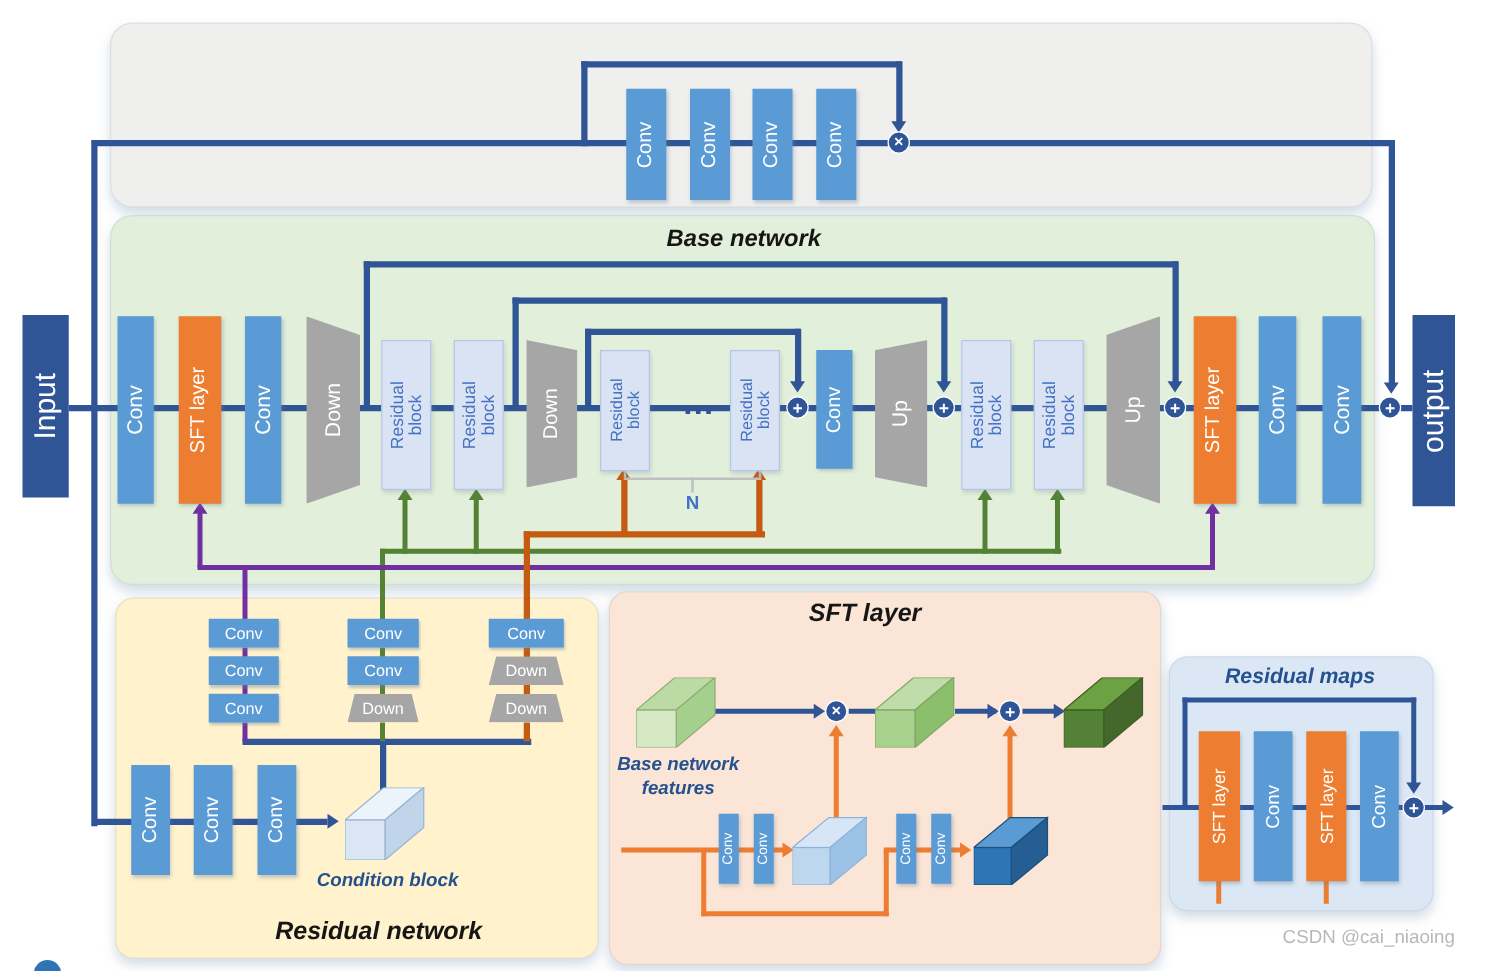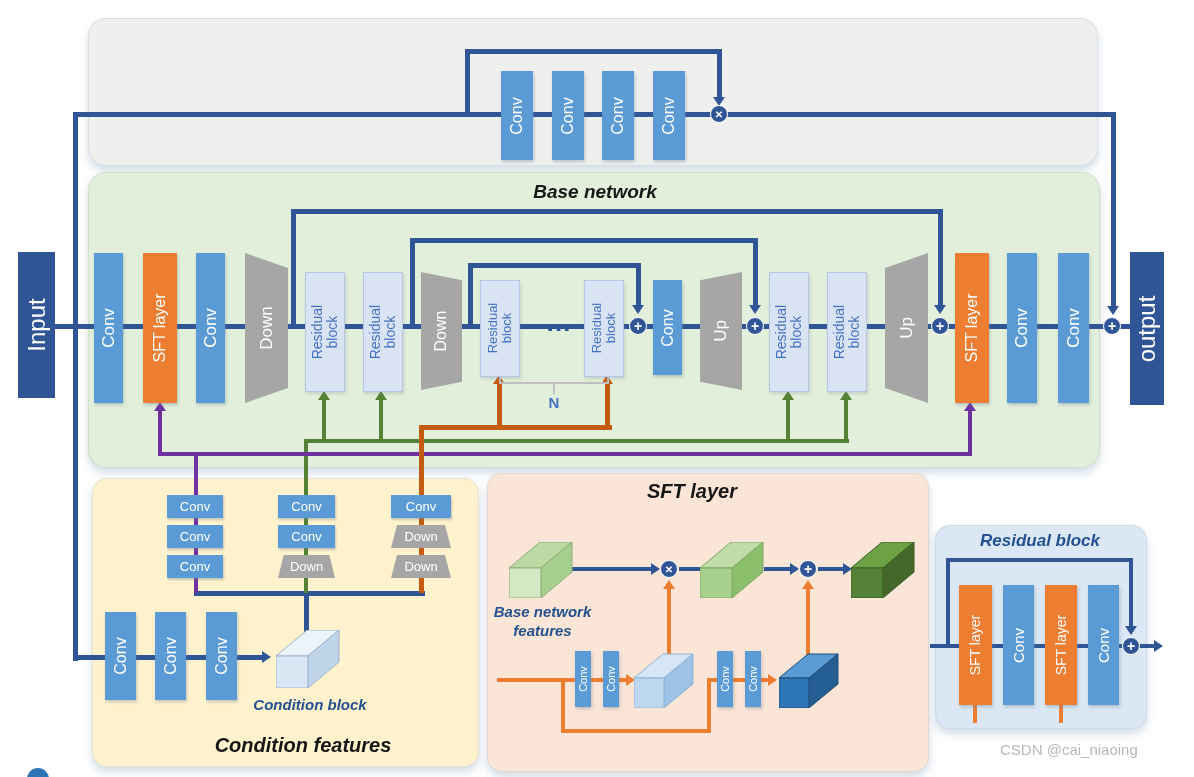--- a/index.html
+++ b/index.html
@@ -46,38 +46,38 @@
         border:1px solid #fff;box-sizing:border-box;font-weight:bold;}
   .sm{position:absolute;z-index:3;display:flex;align-items:center;justify-content:center;
       color:#fff;font-size:13px;}
   .sm.blue{background:var(--conv_blue);box-shadow:1px 2px 2px rgba(110,130,150,.4);}
   .sm.grayb{background:var(--gray_block);clip-path:polygon(10% 0,90% 0,100% 100%,0 100%);}
   .cub{position:absolute;z-index:3;}
   .io{position:absolute;z-index:3;background:var(--navy);color:#fff;display:flex;
       align-items:center;justify-content:center;}
   .lbl{position:absolute;z-index:3;text-align:center;font-weight:bold;font-style:italic;
        color:var(--label_navy);}
-  .wm{position:absolute;z-index:5;color:var(--watermark_gray);font-size:15px;text-align:left;}
+  .wm{position:absolute;z-index:5;color:var(--watermark_gray);font-size:15px;text-align:center;}
   .dot{position:absolute;z-index:5;width:22px;height:22px;border-radius:50%;background:var(--dot_blue);}
 </style>
 </head>
 <body>
 
 <div id="canvas">
 
   <div class="box gray" style="left:88px;top:18px;width:1008px;height:146px;"></div>
   <div class="box green" style="left:88px;top:172px;width:1010px;height:294px;"></div>
   <div class="box yellow" style="left:92px;top:478px;width:385px;height:287px;border-radius:15px;"></div>
   <div class="box peach" style="left:487px;top:473px;width:440px;height:297px;border-radius:15px;"></div>
   <div class="box lblue" style="left:935px;top:525px;width:210px;height:202px;border-radius:15px;"></div>
 
   <div class="title" style="left:445px;top:181px;width:300px;font-size:19px;">Base network</div>
-  <div class="title" style="left:153px;top:734px;width:300px;font-size:20px;">Condition features</div>
+  <div class="title" style="left:153px;top:734px;width:300px;font-size:20px;">Residual network</div>
   <div class="title" style="left:557px;top:480px;width:270px;font-size:20px;">SFT layer</div>
-  <div class="title navy" style="left:955px;top:531px;width:170px;font-size:17px;">Residual block</div>
+  <div class="title navy" style="left:955px;top:531px;width:170px;font-size:17px;">Residual maps</div>
 
   <div class="ln nav" style="left:55px;top:324px;width:1075px;height:5px;"></div>
 
   <div class="ln nav" style="left:73px;top:112px;width:5px;height:549px;"></div>
 
   <div class="ln nav" style="left:75px;top:112px;width:646px;height:5px;"></div>
   <div class="ln nav" style="left:719px;top:112px;width:397px;height:5px;"></div>
   <div class="ln nav" style="left:465px;top:49px;width:5px;height:68px;"></div>
   <div class="ln nav" style="left:465px;top:49px;width:256px;height:5px;"></div>
   <div class="ln nav" style="left:717px;top:49px;width:5px;height:50px;"></div>

